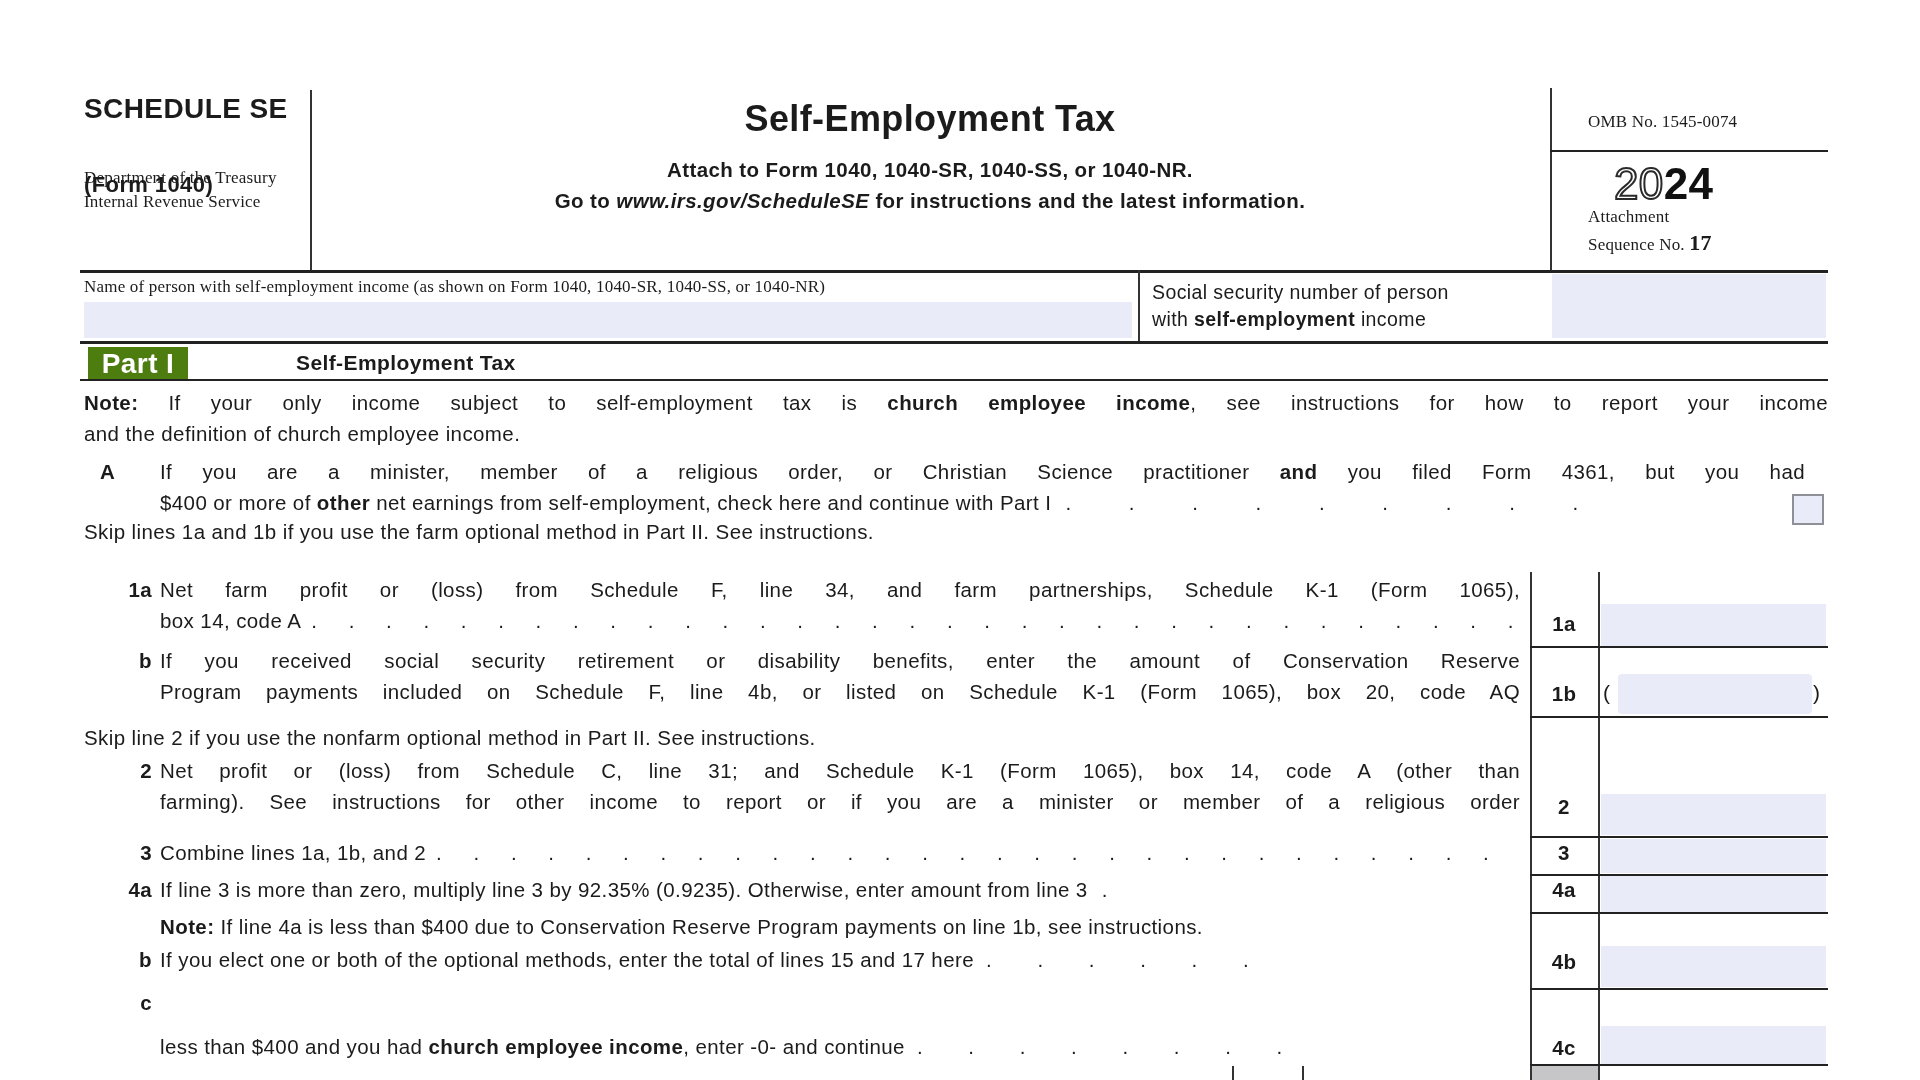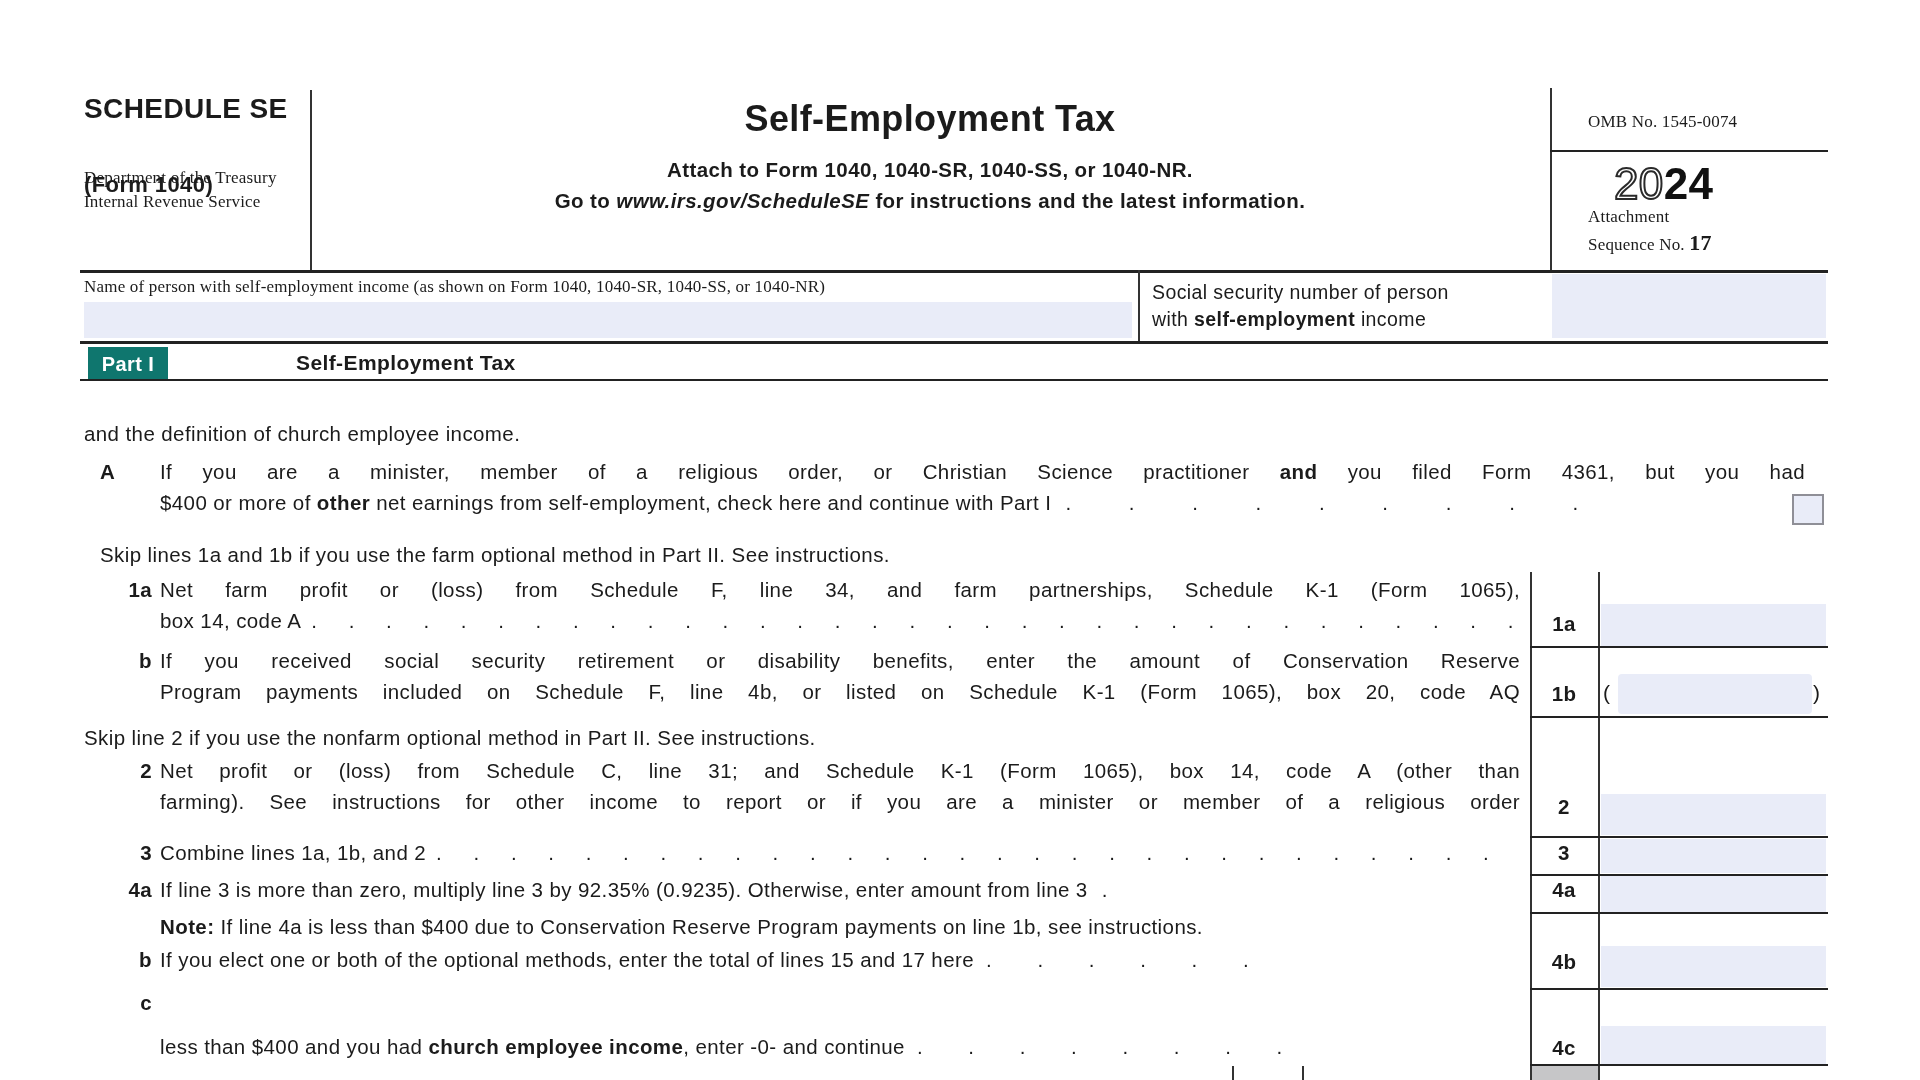--- a/index.html
+++ b/index.html
@@ -15,22 +15,22 @@
   .hl{position:absolute;background:#222;}
   .vl{position:absolute;background:#333;}
   .field{position:absolute;background:#e9ecf8;}
   .numbox{position:absolute;left:95px;width:57px;text-align:right;font-weight:700;}
   .cellnum{position:absolute;left:1530px;width:68px;text-align:center;font-weight:700;}
   .dots{letter-spacing:13px;margin-left:10px;}
   .dots-w{letter-spacing:26px;margin-left:14px;}
   .dots-m{letter-spacing:20px;margin-left:12px;}
   .checkbox{position:absolute;left:1792px;top:494px;width:28px;height:27px;
     background:#e9ecf8;border:2px solid #8f8f97;}
-  .partbox{position:absolute;left:88px;top:347px;width:80px;height:34px;background:#0f766e;
-    color:#fff;font-weight:700;font-size:20px;text-align:center;line-height:34px;}
+  .partbox{position:absolute;left:88px;top:347px;width:100px;height:34px;background:#4d7c0f;
+    color:#fff;font-weight:700;font-size:28px;text-align:center;line-height:34px;}
   .outline20{color:#fff;-webkit-text-stroke:2px #2a2a2a;font-weight:400;}
   .year24{font-weight:800;color:#111;}
   .graycell{position:absolute;background:#c6c6c8;}
   .hdr-sm{font-size:17px;letter-spacing:0.2px;font-family:Liberation Serif, serif;}
 </style>
 </head>
 <body>
 
 <div id="canvas">
 
@@ -59,28 +59,29 @@
   <div class="vl" style="left:1138px;top:270px;width:2px;height:71px;"></div>
   <div class="t" style="left:1152px;top:281px;font-size:19.5px;">Social security number of person</div>
   <div class="t" style="left:1152px;top:308px;font-size:19.5px;"><span>with </span><span class="b">self-employment</span><span> income</span></div>
   <div class="field" style="left:1552px;top:274px;width:274px;height:64px;"></div>
   <div class="hl" style="left:80px;top:341px;width:1748px;height:3px;"></div>
 
   <div class="partbox">Part I</div>
   <div class="t b" style="left:296px;top:351px;font-size:21px;">Self-Employment Tax</div>
   <div class="hl" style="left:80px;top:379px;width:1748px;height:2px;"></div>
 
+  <div class="t just" style="left:84px;top:391px;width:1744px;"><span class="b">Note:</span><span> If your only income subject to self-employment tax is </span><span class="b">church employee income</span><span>, see instructions for how to report your income</span></div>
   <div class="t" style="left:84px;top:422px;">and the definition of church employee income.</div>
 
   <div class="t b" style="left:100px;top:460px;">A</div>
   <div class="t just" style="left:160px;top:460px;width:1645px;"><span>If you are a minister, member of a religious order, or Christian Science practitioner </span><span class="b">and</span><span> you filed Form 4361, but you had</span></div>
   <div class="t" style="left:160px;top:491px;"><span><span>$400 or more of </span><span class="b">other</span><span> net earnings from self-employment, check here and continue with Part I</span></span><span class="dots-w">. . . . . . . . .</span></div>
   <div class="checkbox"></div>
 
-  <div class="t" style="left:84px;top:543px;margin-left:16px;">Skip lines 1a and 1b if you use the farm optional method in Part II. See instructions.</div>
+  <div class="t" style="left:84px;top:520px;">Skip lines 1a and 1b if you use the farm optional method in Part II. See instructions.</div>
 
   <div class="vl" style="left:1530px;top:572px;width:2px;height:508px;"></div>
   <div class="vl" style="left:1598px;top:572px;width:2px;height:508px;"></div>
 
   <div class="numbox" style="top:578px;">1a</div>
   <div class="t just" style="left:160px;top:578px;width:1360px;">Net farm profit or (loss) from Schedule F, line 34, and farm partnerships, Schedule K-1 (Form 1065),</div>
   <div class="t" style="left:160px;top:609px;"><span>box 14, code A</span><span class="dots">. . . . . . . . . . . . . . . . . . . . . . . . . . . . . . . . .</span></div>
   <div class="cellnum" style="top:612px;">1a</div>
   <div class="field" style="left:1601px;top:604px;width:225px;height:42px;"></div>
   <div class="hl" style="left:1530px;top:646px;width:298px;height:2px;"></div>

